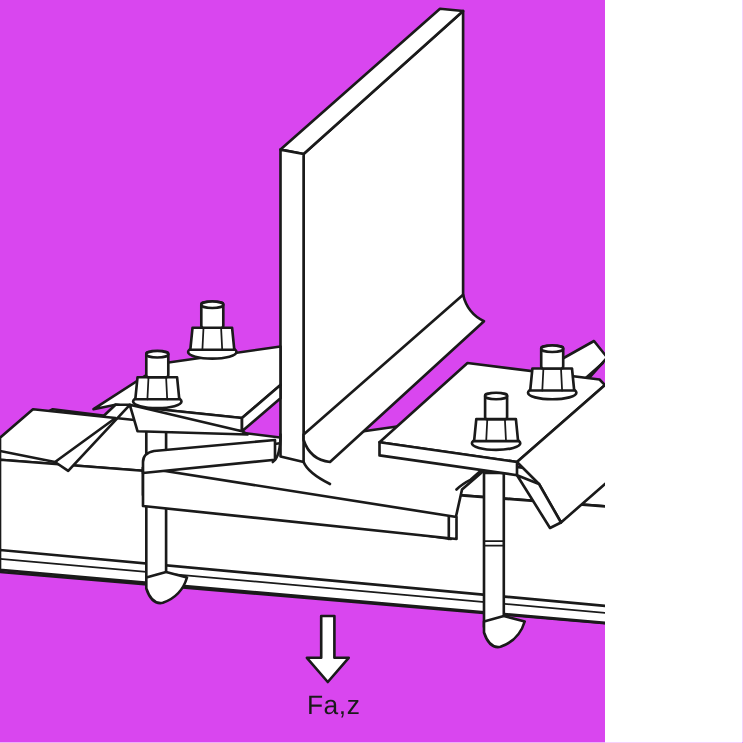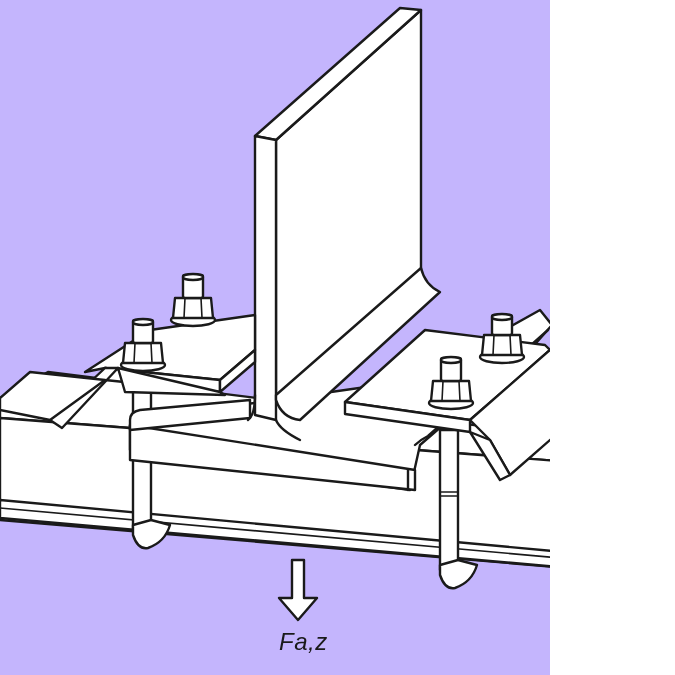--- a/index.html
+++ b/index.html
@@ -1,16 +1,16 @@
 <!DOCTYPE html>
 <html><head>
 <meta charset="utf-8">
 <style>
   html, body { margin: 0; padding: 0; background: #ffffff; }
-  #stage { position: relative; width: 550px; height: 675px; background: #c4b5fd; overflow: hidden; font-style: italic; }
+  #stage { position: relative; width: 550px; height: 675px; background: #d946ef; overflow: hidden; }
   svg { position: absolute; left: 0; top: 0; }
   .ln { fill: #ffffff; stroke: #1a1a1a; stroke-width: 2.4; stroke-linejoin: round; stroke-linecap: round; }
   .ln-open { fill: none; stroke: #1a1a1a; stroke-width: 2.4; stroke-linejoin: round; stroke-linecap: round; }
   .thin { fill: none; stroke: #1a1a1a; stroke-width: 1.6; stroke-linecap: round; }
   #force-label { position: absolute; left: 279px; top: 628px; font-family: "Liberation Sans", sans-serif; font-size: 24px; color: #1a1a1a; letter-spacing: 0.5px; }
 </style>
 </head>
 <body>
 
 <div id="stage">

